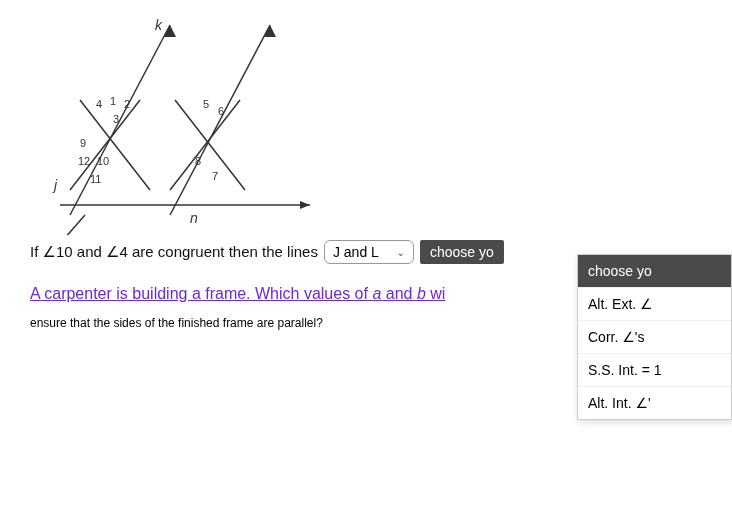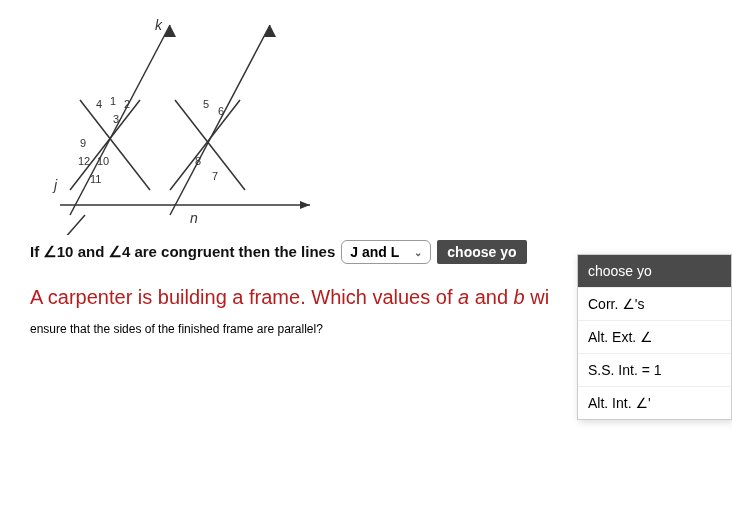--- a/index.html
+++ b/index.html
@@ -37,21 +37,20 @@
       margin-top: 5px;
       padding: 0 10px;
     }
 
     .question-line {
       display: flex;
       align-items: center;
       font-size: 15px;
       flex-wrap: nowrap;
       gap: 6px;
-      font-weight: bold;
     }
 
     .question-text {
       font-size: 15px;
       color: #111;
       white-space: nowrap;
     }
 
     .dropdown-box {
       border: 1px solid #999;
@@ -112,23 +111,24 @@
     }
 
     
     .carpenter-section {
       margin-top: 18px;
       padding: 0 10px;
       position: relative;
     }
 
     .carpenter-text {
-      font-size: 20px;
+      font-size: 16px;
       line-height: 1.5;
-      color: #b91c1c;
+      color: #6d28d9;
+      text-decoration: underline;
     }
 
     .carpenter-italic {
       font-style: italic;
     }
 
     .carpenter-question {
       font-size: 12px;
       margin-top: 10px;
     }
@@ -246,24 +246,24 @@
       </div>
     </div>
   </div>
 
 
   <div class="right-overlay">
     <div class="dropdown-item selected">
       <span>choose yo</span>
     </div>
     <div class="dropdown-item">
+      <span>Alt. Ext. ∠</span>
+    </div>
+    <div class="dropdown-item">
       <span>Corr. ∠'s</span>
-    </div>
-    <div class="dropdown-item">
-      <span>Alt. Ext. ∠</span>
     </div>
     <div class="dropdown-item">
       <span>S.S. Int. = 1</span>
     </div>
     <div class="dropdown-item">
       <span>Alt. Int. ∠'</span>
     </div>
   </div>
 
   <div class="carpenter-section">

